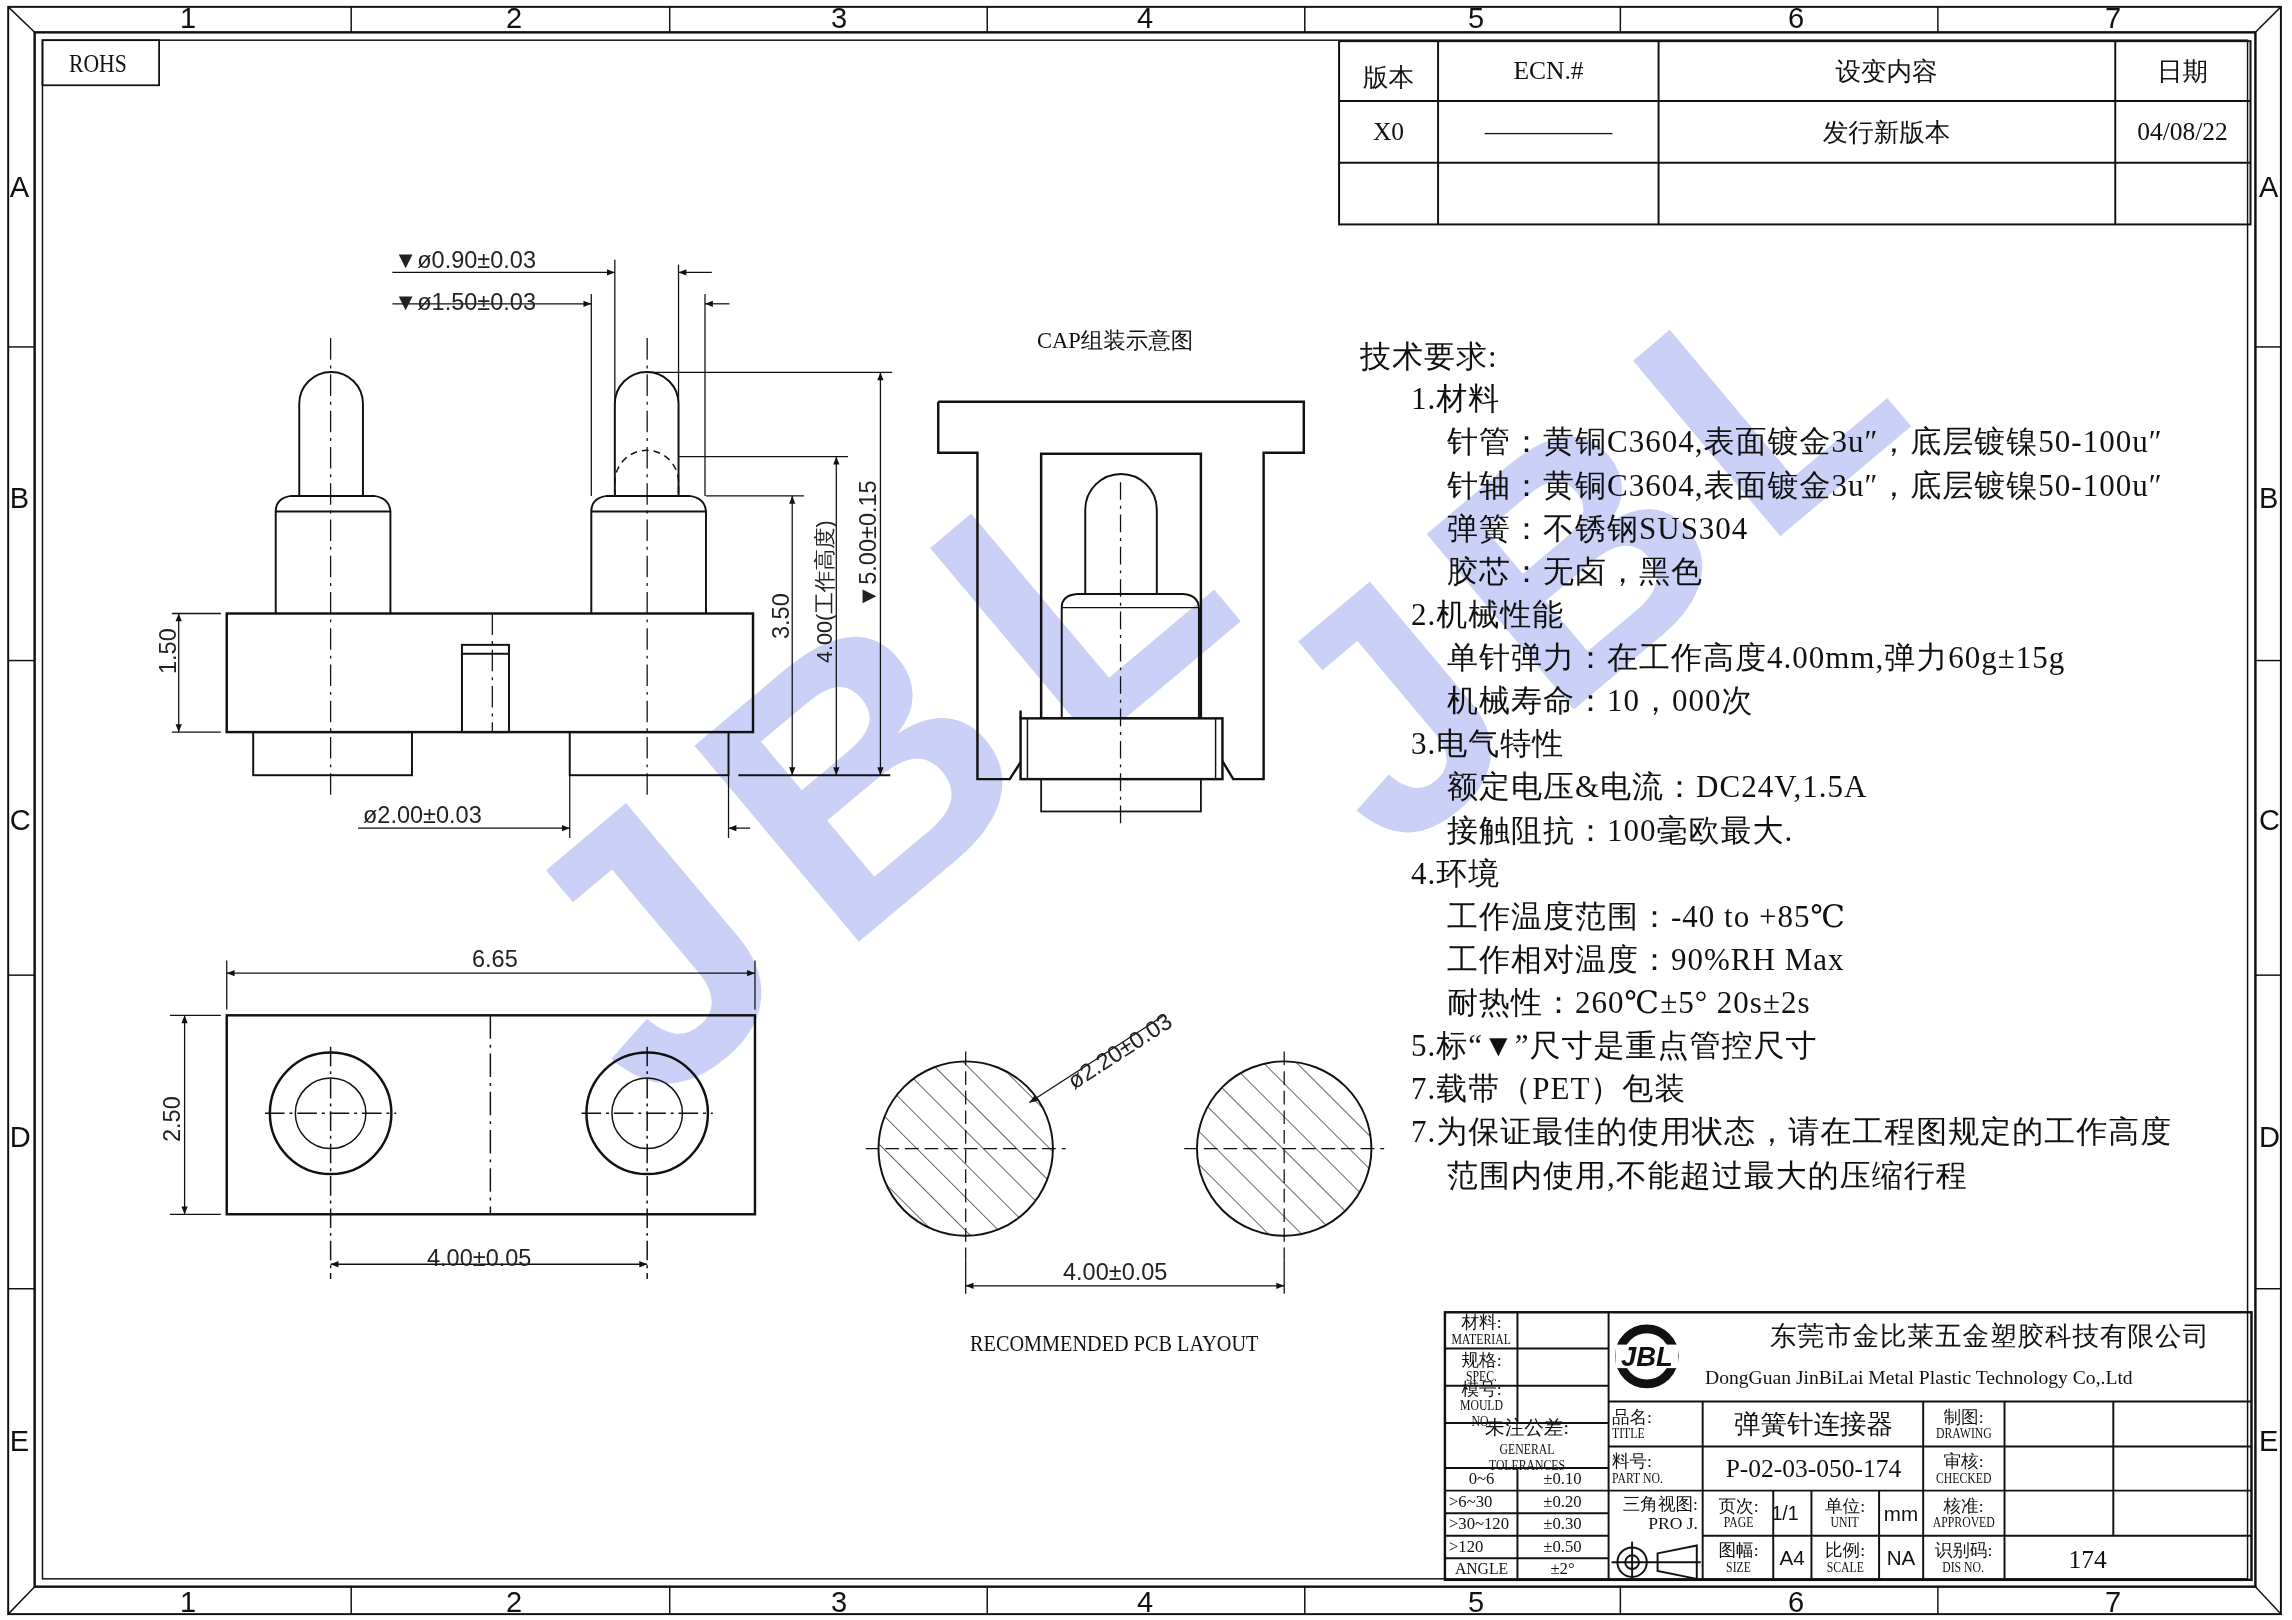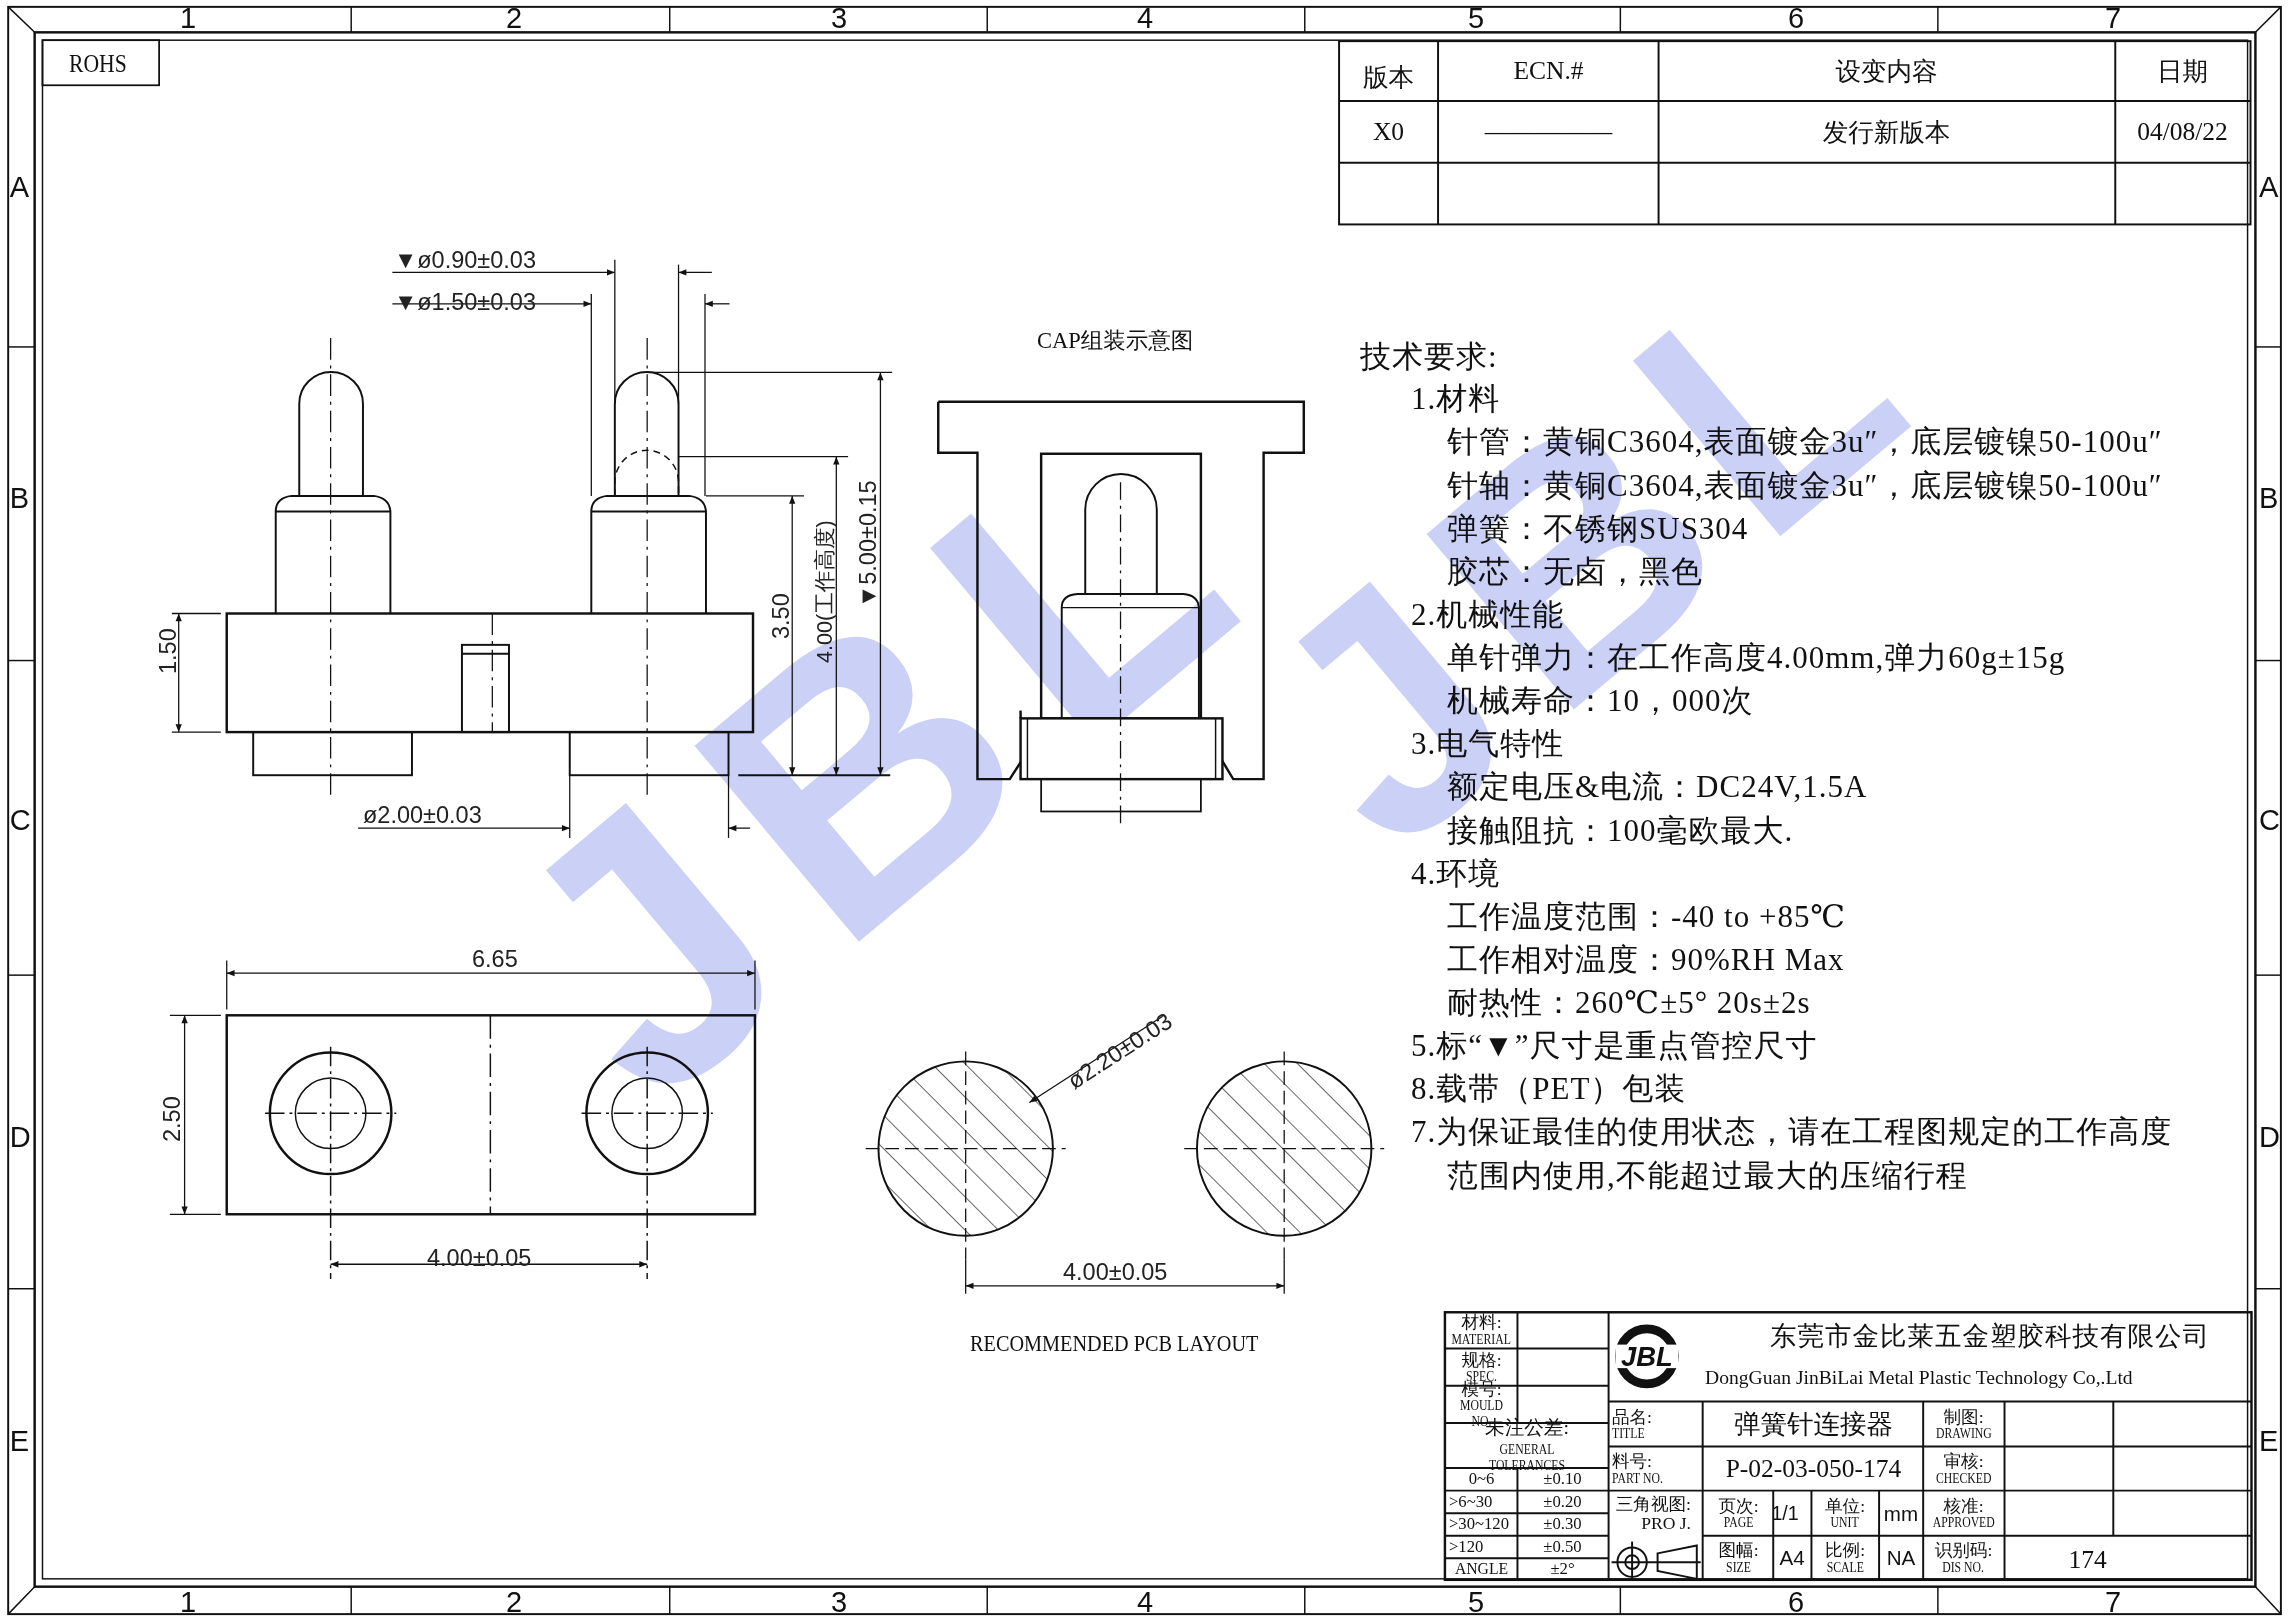--- a/index.html
+++ b/index.html
@@ -312,21 +312,21 @@
   <div class="req" style="left:1447px;top:637px;">单针弹力：在工作高度4.00mm,弹力60g±15g</div>
   <div class="req" style="left:1447px;top:680px;">机械寿命：10，000次</div>
   <div class="req" style="left:1411px;top:723px;">3.电气特性</div>
   <div class="req" style="left:1447px;top:766px;">额定电压&amp;电流：DC24V,1.5A</div>
   <div class="req" style="left:1447px;top:810px;">接触阻抗：100毫欧最大.</div>
   <div class="req" style="left:1411px;top:853px;">4.环境</div>
   <div class="req" style="left:1447px;top:896px;">工作温度范围：-40 to +85℃</div>
   <div class="req" style="left:1447px;top:939px;">工作相对温度：90%RH Max</div>
   <div class="req" style="left:1447px;top:982px;">耐热性：260℃±5° 20s±2s</div>
   <div class="req" style="left:1411px;top:1025px;">5.标“▼”尺寸是重点管控尺寸</div>
-  <div class="req" style="left:1411px;top:1068px;">8.载带（PET）包装</div>
+  <div class="req" style="left:1411px;top:1068px;">7.载带（PET）包装</div>
   <div class="req" style="left:1411px;top:1111px;">7.为保证最佳的使用状态，请在工程图规定的工作高度</div>
   <div class="req" style="left:1447px;top:1155px;">范围内使用,不能超过最大的压缩行程</div>
 </div>
 
 <div>
   <div class="tb" style="left:1445px;top:1312px;width:73px;height:36px;">
     <span class="cn">材料:</span>
     <span class="en">MATERIAL</span>
   </div>
   <div class="tb" style="left:1445px;top:1349px;width:73px;height:37px;">
@@ -361,21 +361,21 @@
     <span class="en" style="transform-origin:left;">TITLE</span>
   </div>
   <div class="tb" style="left:1703px;top:1402px;width:221px;height:45px;font-size:26.5px;">弹簧针连接器</div>
 
   <div class="tb tb-left" style="left:1608px;top:1447px;width:94px;height:44px;">
     <span class="cn">料号:</span>
     <span class="en" style="transform-origin:left;">PART NO.</span>
   </div>
   <div class="tb" style="left:1703px;top:1447px;width:221px;height:44px;font-size:25.5px;">P-02-03-050-174</div>
 
-  <div class="tb" style="left:1608px;top:1491px;width:94px;height:45px;align-items:flex-end;padding-right:11px;box-sizing:border-box;">
+  <div class="tb" style="left:1608px;top:1491px;width:94px;height:45px;align-items:flex-end;padding-right:4px;box-sizing:border-box;">
     <span class="cn">三角视图:</span>
     <span class="cn">PRO J.</span>
   </div>
   <div class="tb" style="left:1703px;top:1491px;width:71px;height:45px;">
     <span class="cn">页次:</span>
     <span class="en">PAGE</span>
   </div>
   <div class="tb sans" style="left:1773px;top:1491px;width:24px;height:45px;font-size:19.6px;font-family:'Liberation Sans',sans-serif;border-radius:16px;">1/1</div>
   <div class="tb" style="left:1811px;top:1491px;width:68px;height:45px;">
     <span class="cn">单位:</span>

